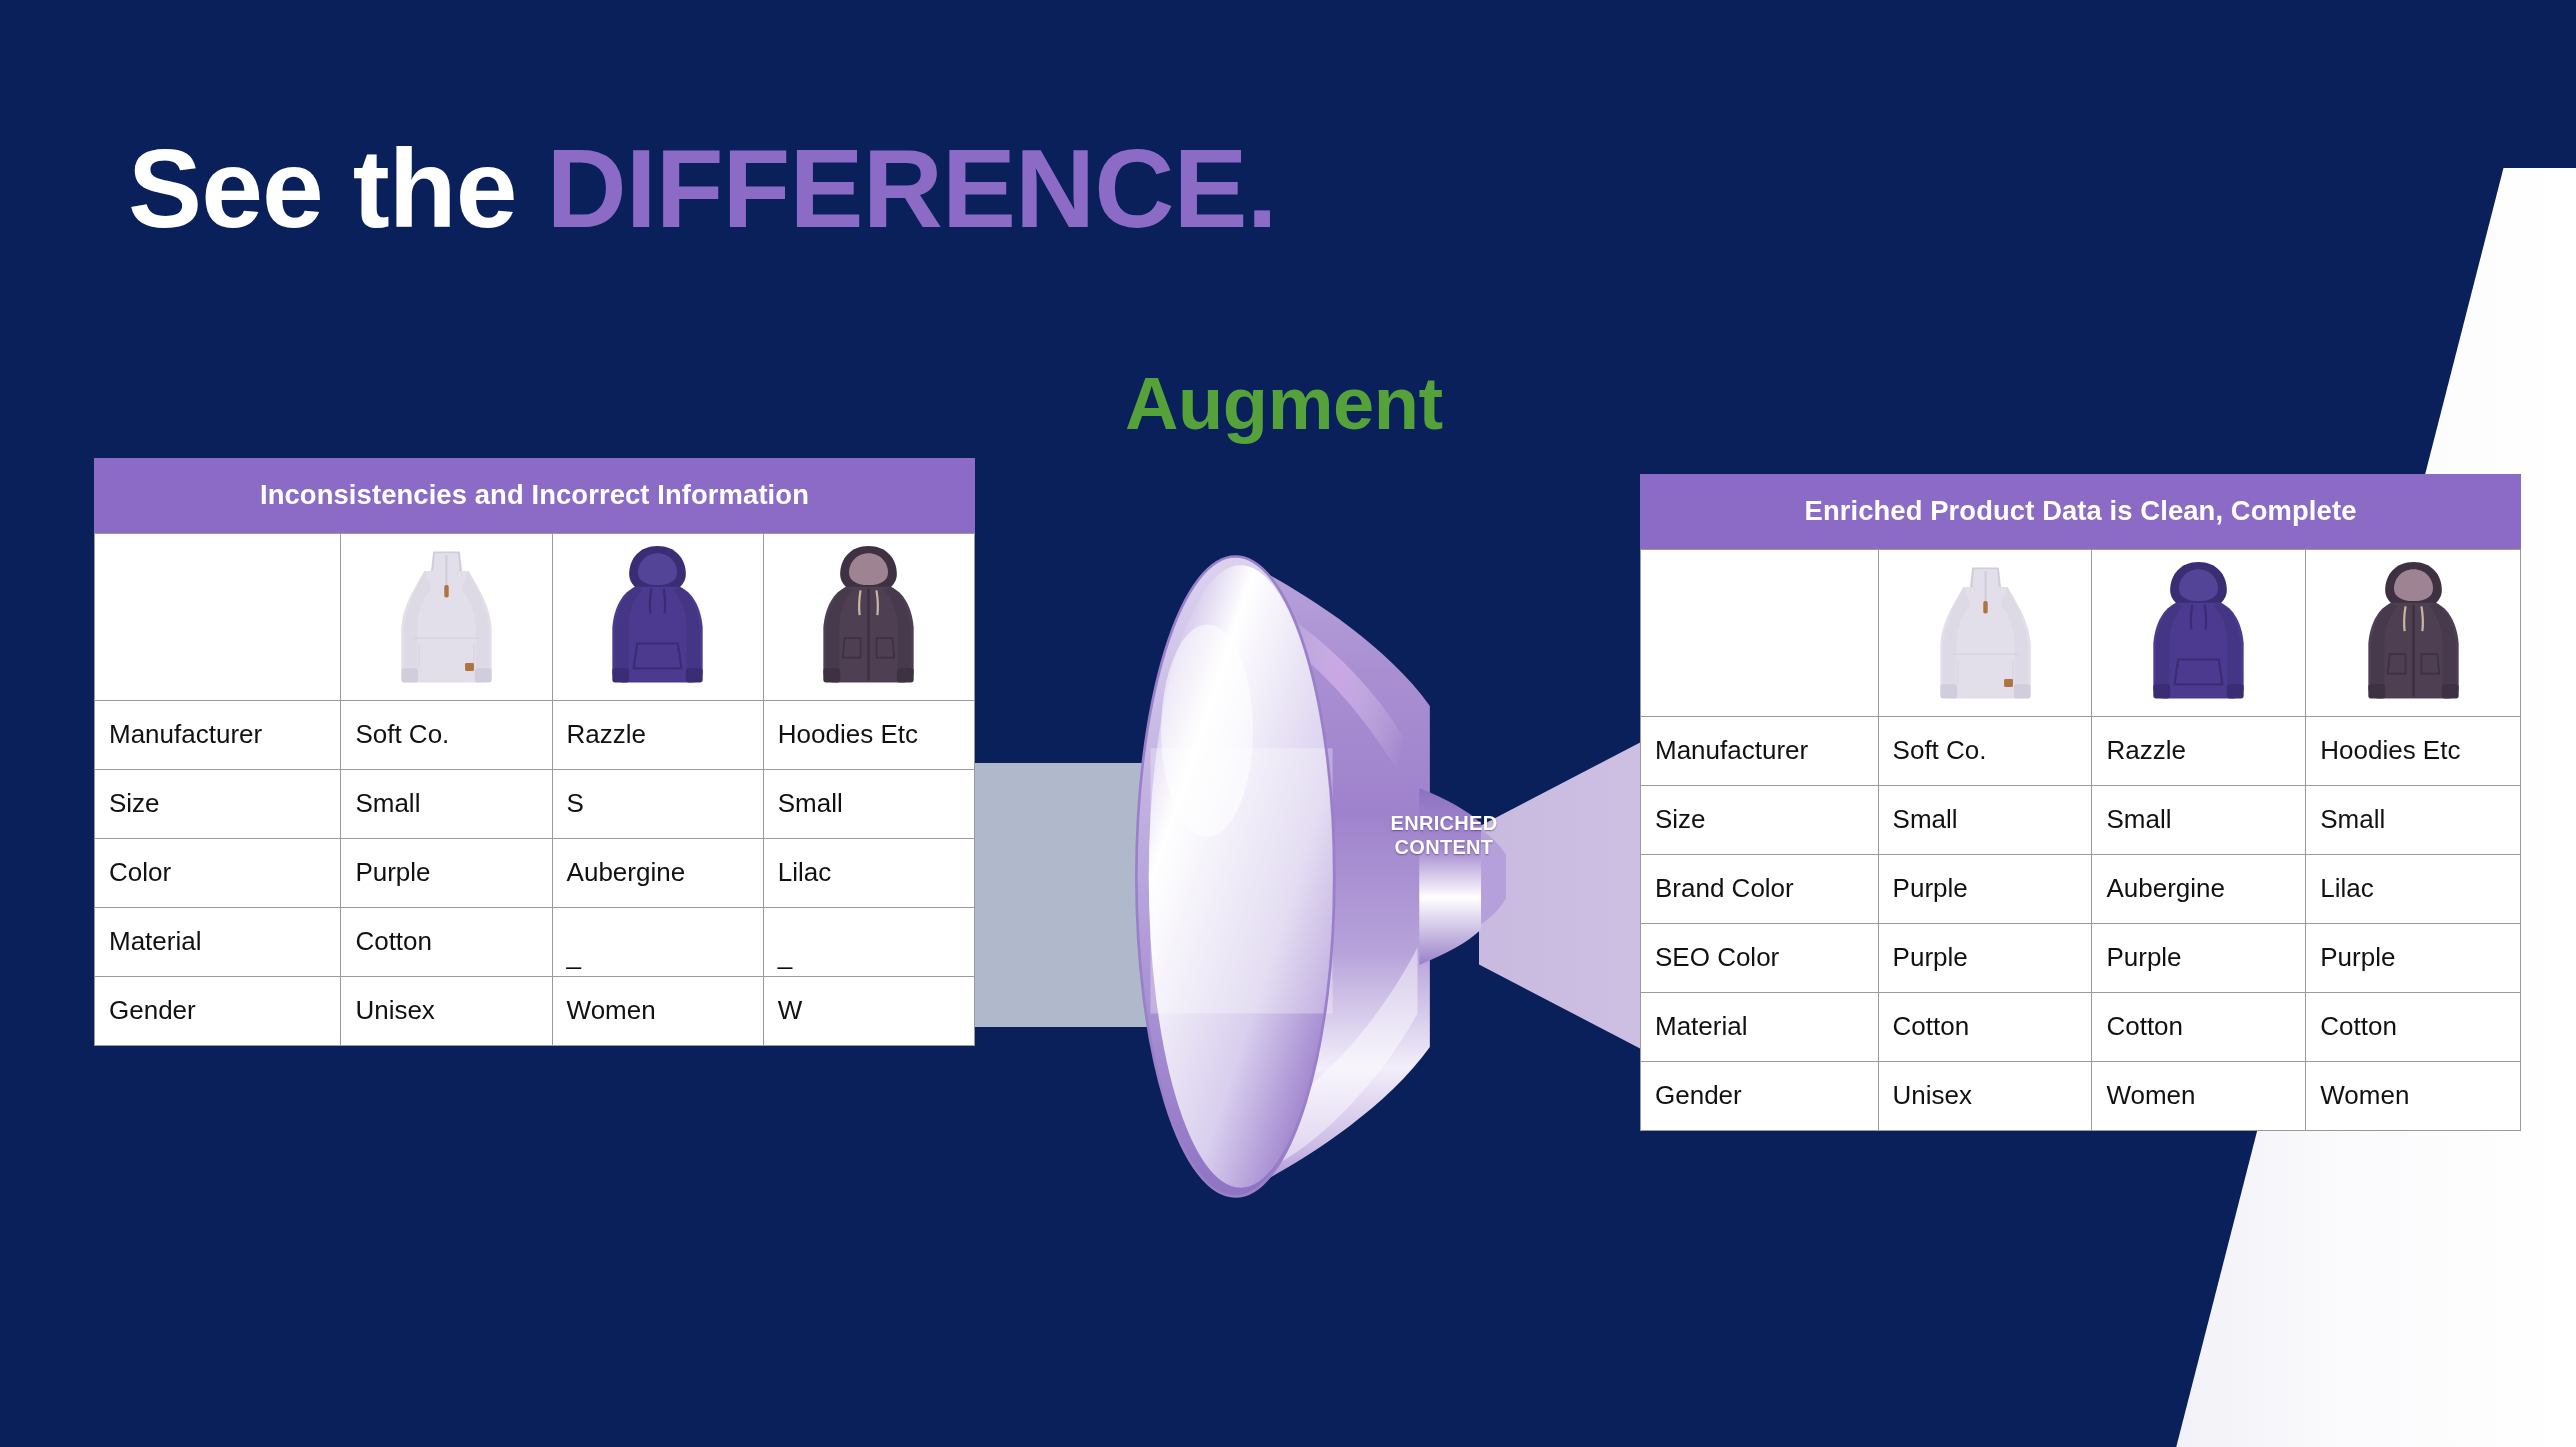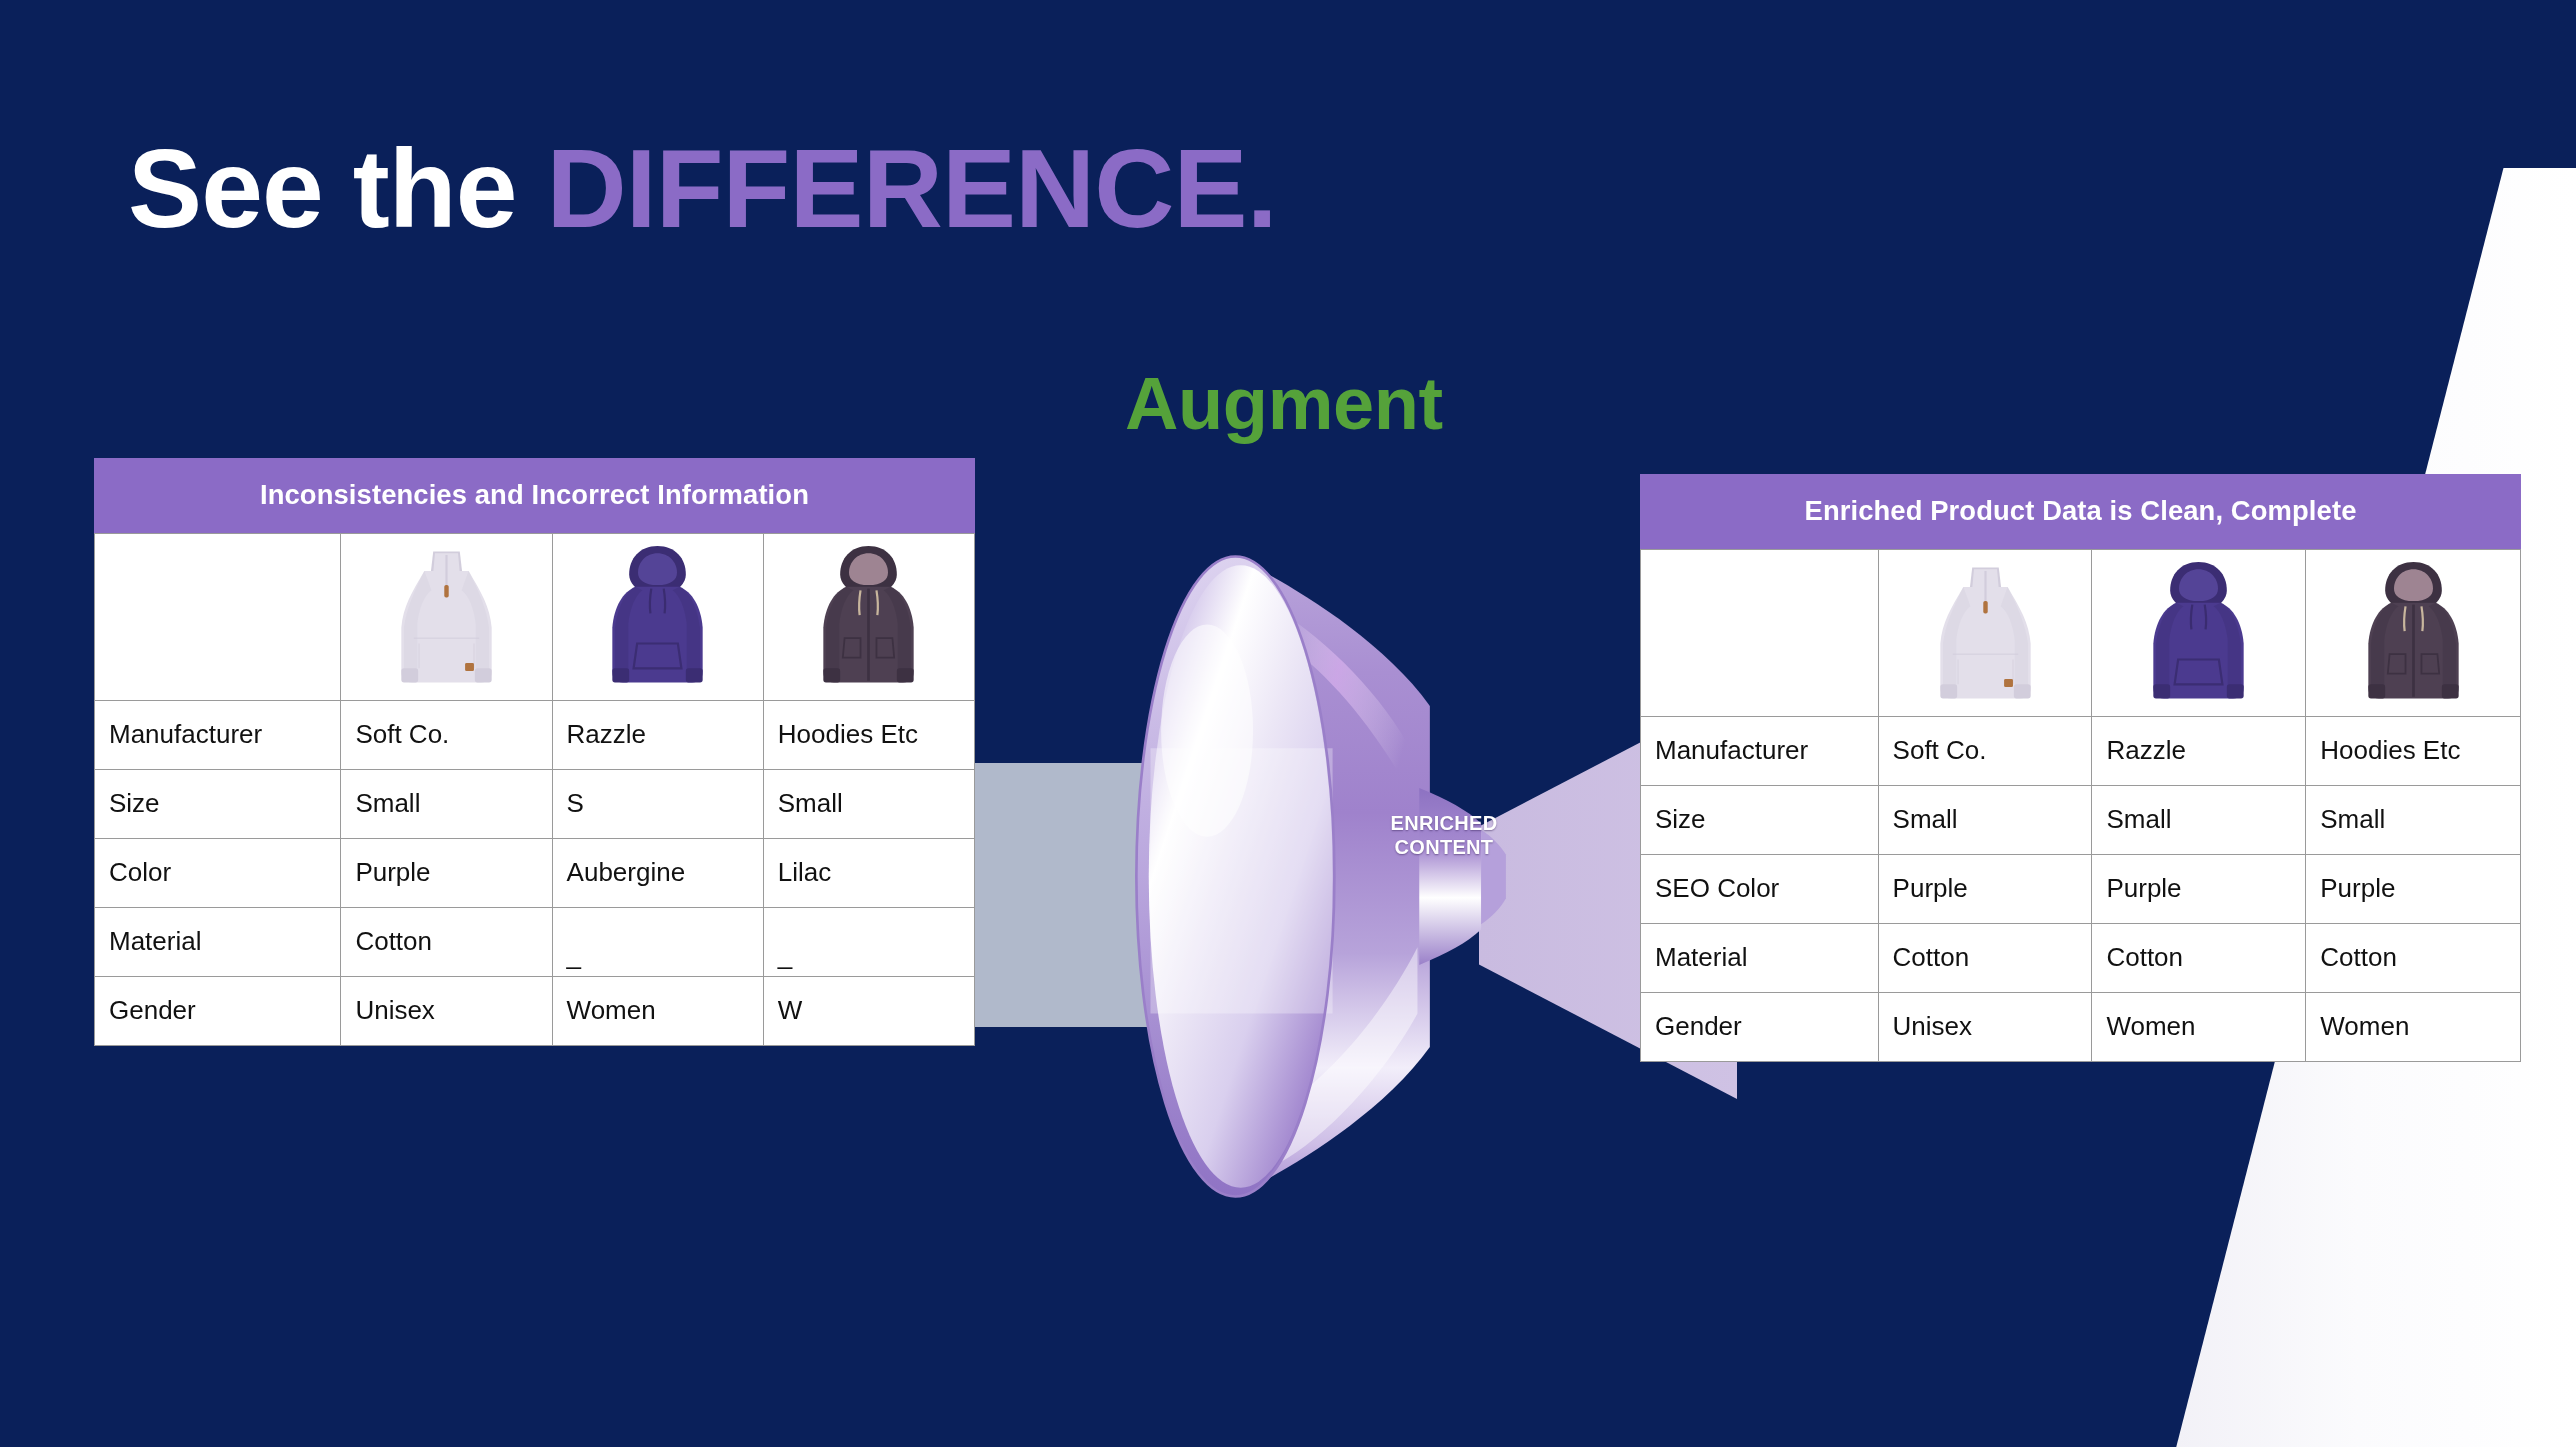--- a/index.html
+++ b/index.html
@@ -382,20 +382,26 @@
             <td>Razzle</td>
             <td>Hoodies Etc</td>
           </tr>
           <tr>
             <td>Size</td>
             <td>Small</td>
             <td>Small</td>
             <td>Small</td>
           </tr>
           <tr>
+            <td class="hi-green">Brand Color</td>
+            <td class="hi-green">Purple</td>
+            <td class="hi-green">Aubergine</td>
+            <td class="hi-green">Lilac</td>
+          </tr>
+          <tr>
             <td class="hi-green">SEO Color</td>
             <td class="hi-green">Purple</td>
             <td class="hi-green">Purple</td>
             <td class="hi-green">Purple</td>
           </tr>
           <tr>
             <td>Material</td>
             <td>Cotton</td>
             <td>Cotton</td>
             <td>Cotton</td>

